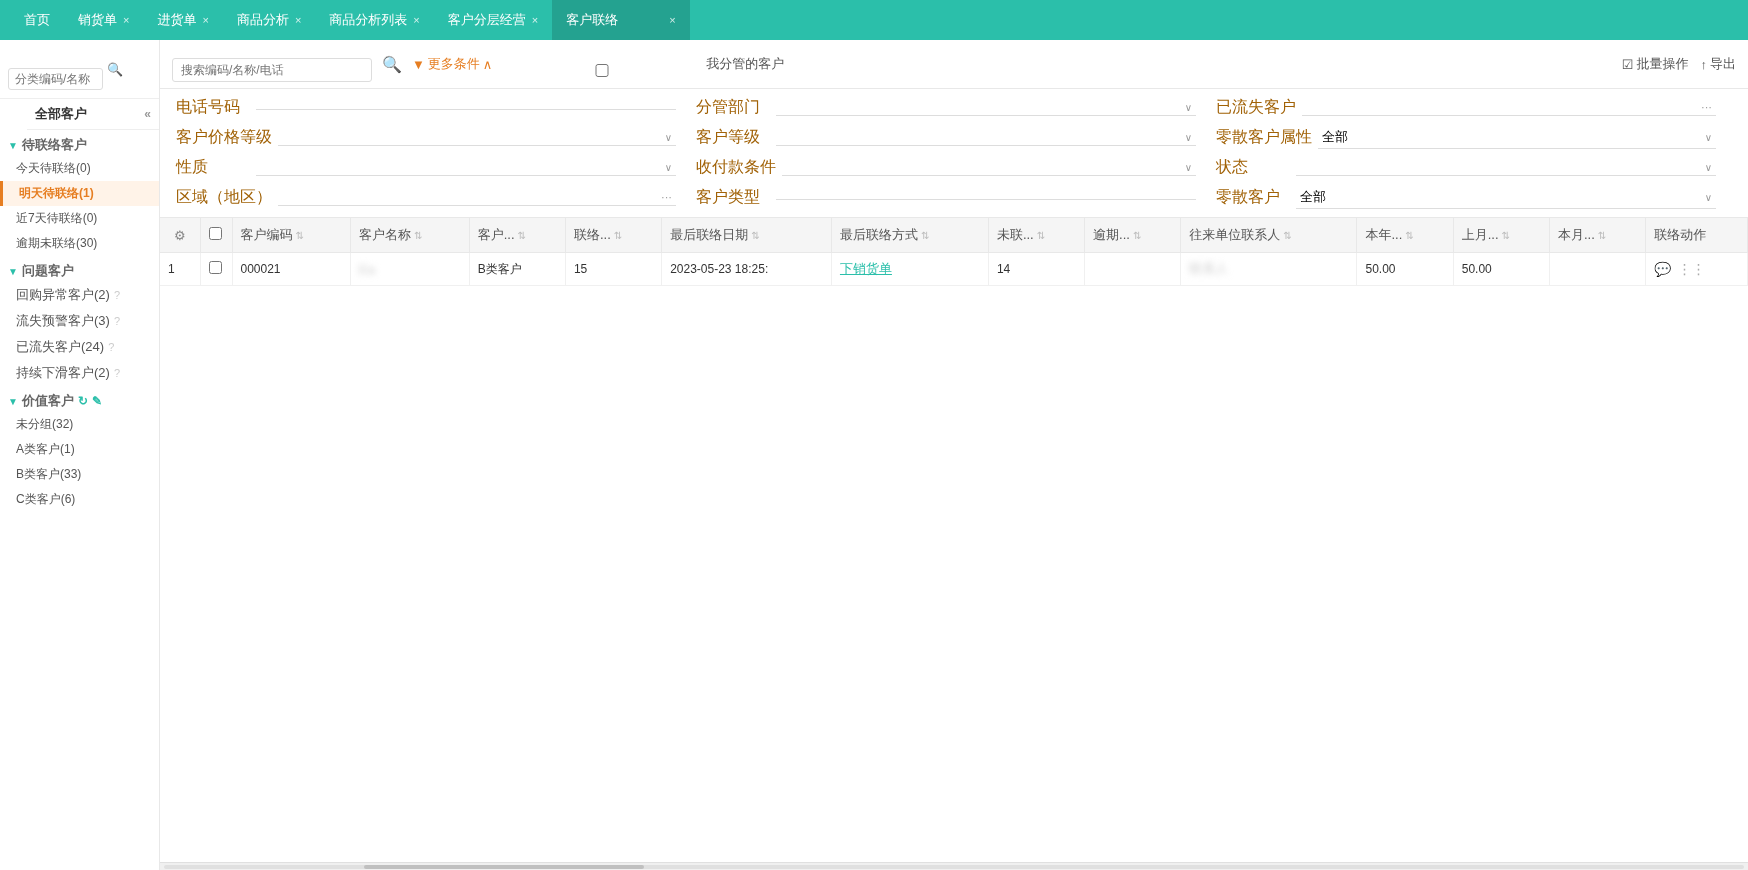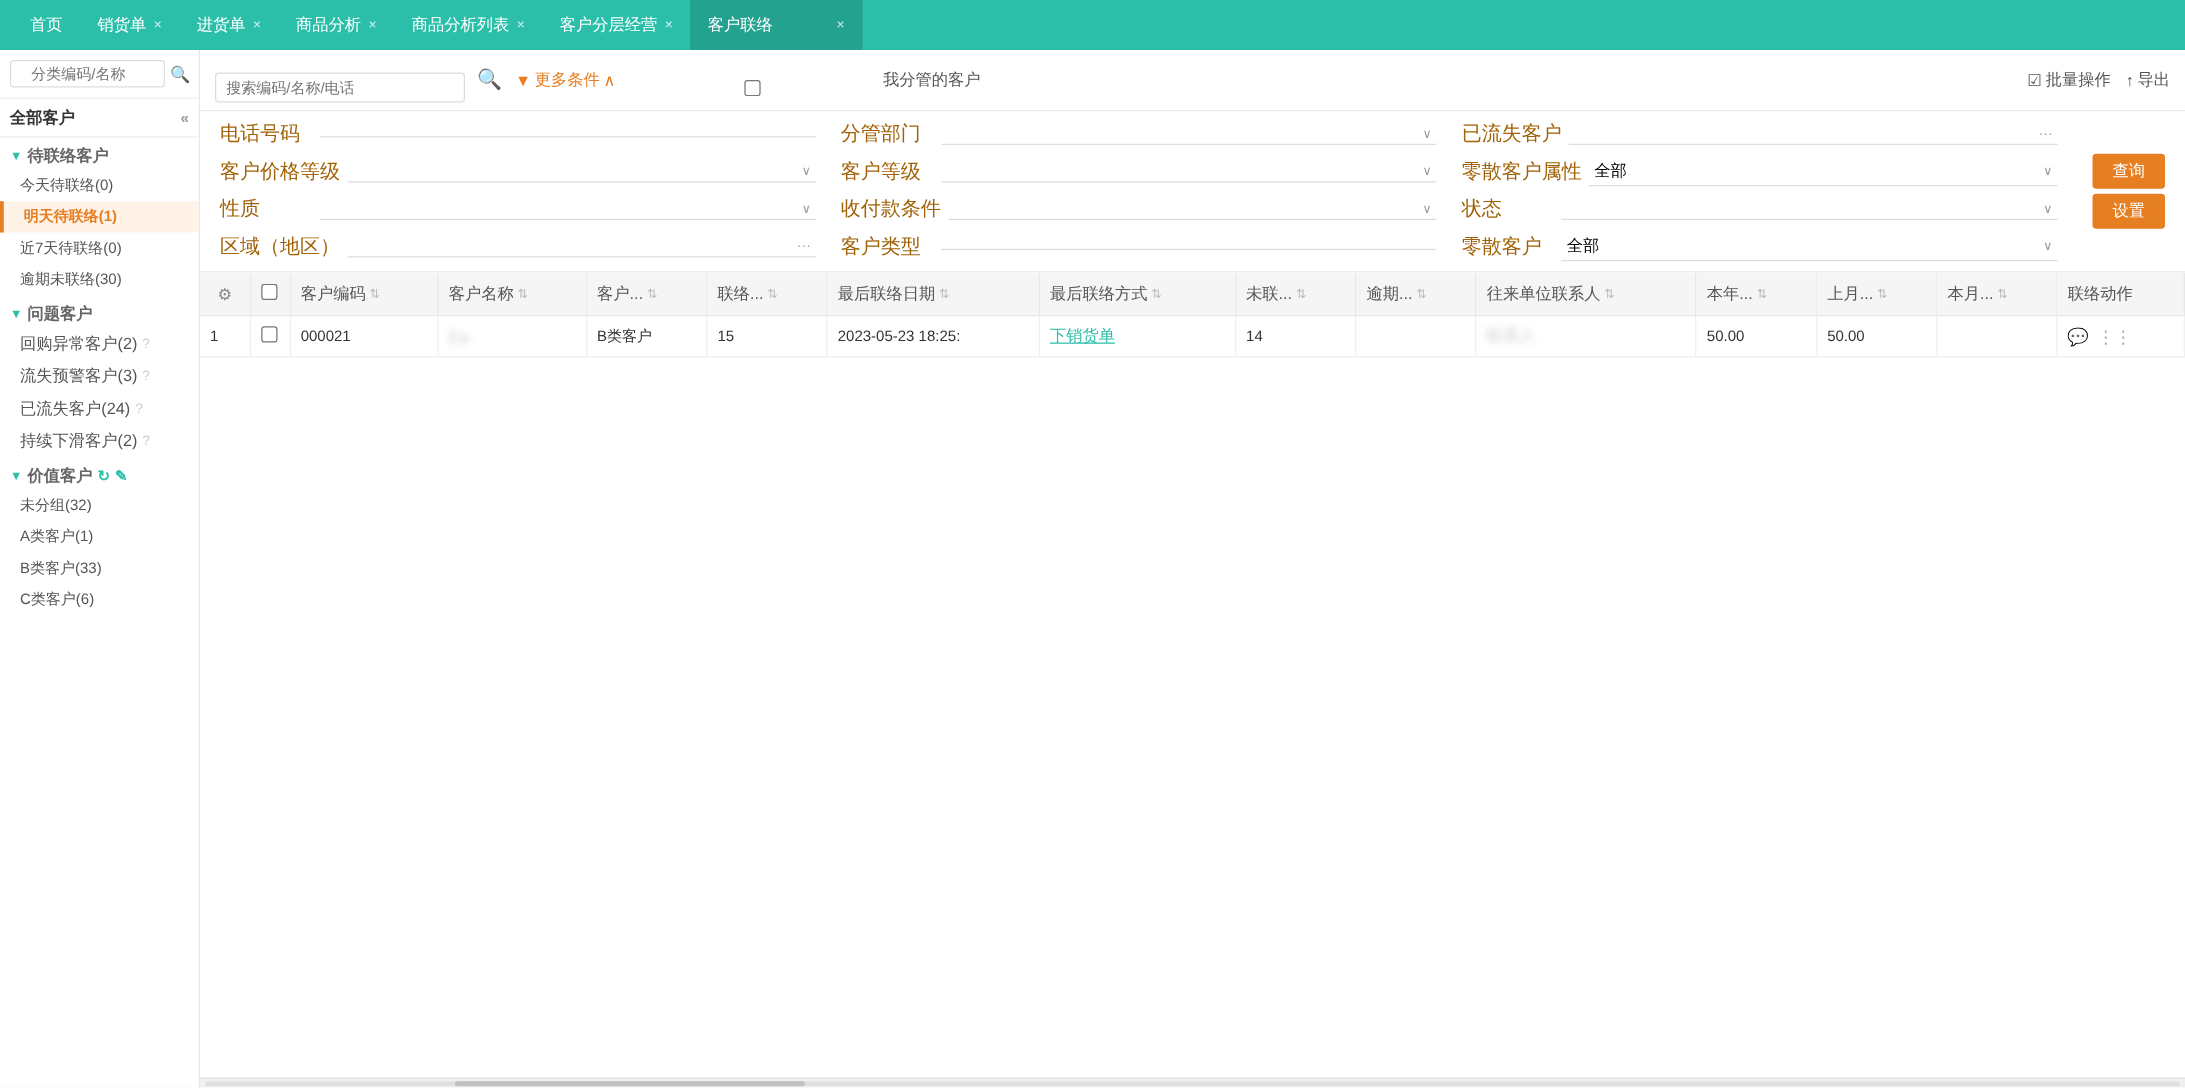--- a/index.html
+++ b/index.html
@@ -42,39 +42,41 @@
     }
     .sidebar-search {
       padding: 8px;
       display: flex;
       align-items: center;
       border-bottom: 1px solid #eee;
     }
     .sidebar-search input {
       border: 1px solid #ddd;
       border-radius: 3px;
-      padding: 3px 16px;
-      width: 124px;
+      padding: 3px 6px;
+      width: 95px;
       font-size: 12px;
       outline: none;
+      margin-top: 20px;
     }
     .sidebar-search .search-icon {
       margin-left: 4px;
       color: #999;
       cursor: pointer;
     }
     .sidebar-all-customers {
       display: flex;
       align-items: center;
       justify-content: space-between;
       padding: 6px 8px;
       font-weight: bold;
       color: #333;
       cursor: pointer;
       border-bottom: 1px solid #eee;
+      margin-left: 27px;
     }
     .sidebar-all-customers .collapse-icon { color: #999; font-size: 12px; }
     .sidebar-group-title {
       display: flex;
       align-items: center;
       color: #666;
       font-size: 12px;
       padding: 6px 8px 2px 8px;
       font-weight: bold;
     }
@@ -547,24 +549,20 @@
             <div class="filter-cell">
               <span class="filter-label">零散客户</span>
               <div class="filter-input-wrap">
                 <span>全部</span>
                 <span class="dropdown-arrow">∨</span>
               </div>
             </div>
           </div>
         </div>
 
-        <div style="display:flex; flex-direction:column; align-items:flex-end; justify-content:center; padding-left:8px; min-width:70px;">
-          <button class="query-btn">查询</button>
-          <button class="set-btn">设置</button>
-        </div>
       </div>
     </div>
 
     <div class="table-wrap">
       <table>
         <thead>
           <tr>
             <th style="width:40px;">
               <div class="th-inner table-settings">
                 <span class="gear">⚙</span>

